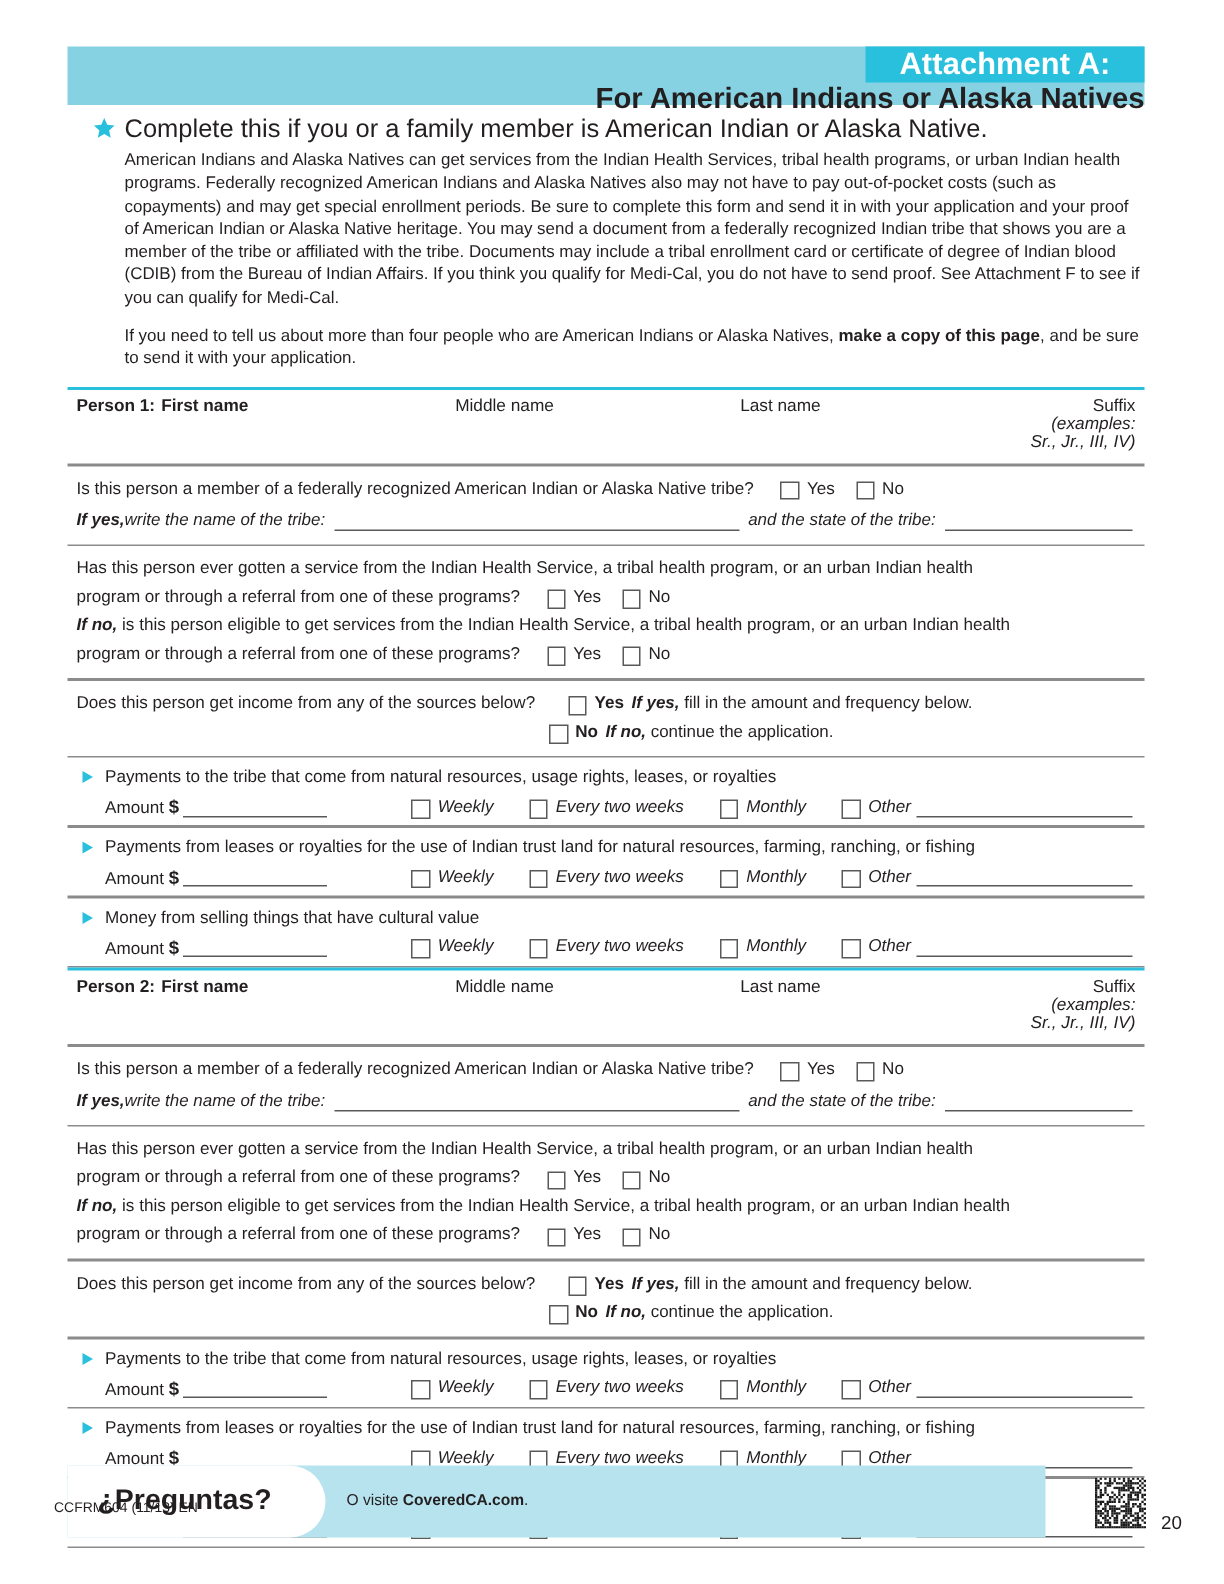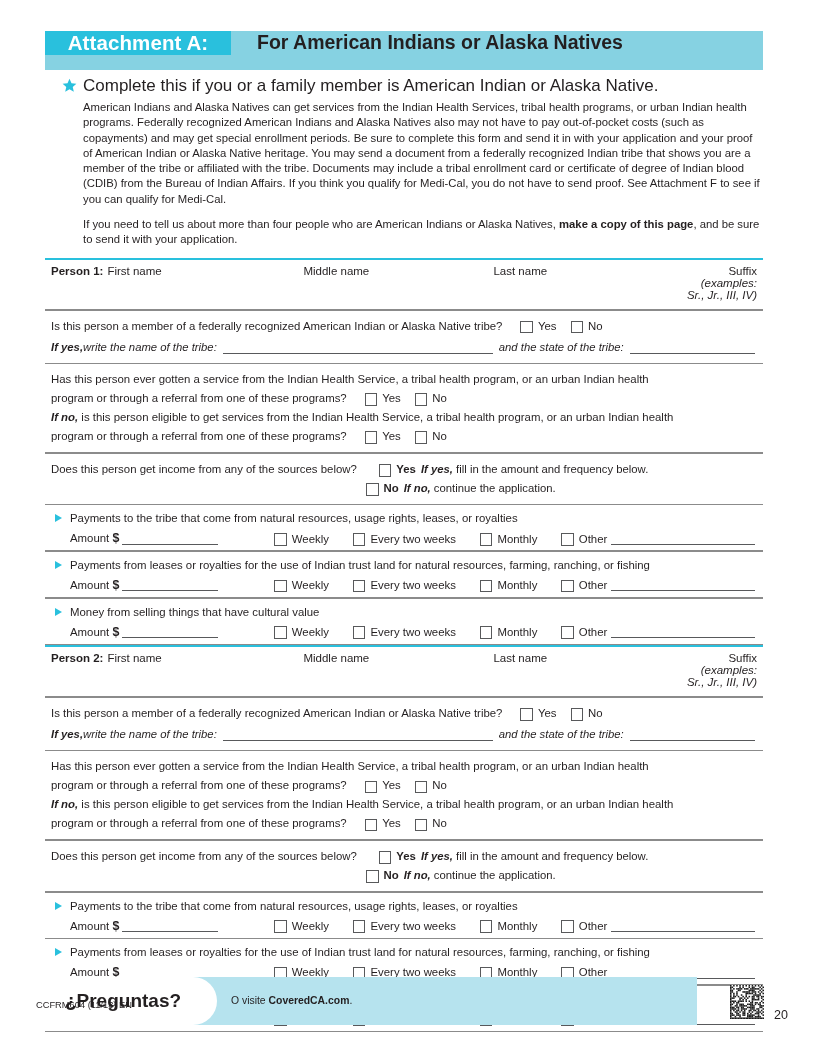--- a/index.html
+++ b/index.html
@@ -26,22 +26,23 @@
   }
 
   
   .banner {
     position: absolute;
     left: 45px;
     top: 31px;
     width: 718px;
     height: 39px;
     display: flex;
-    align-items: flex-start;
+    align-items: flex-end;
     background: #86d2e2;
+    flex-direction: column;
   }
   .banner-left {
     background: #29c0dd;
     width: 186px;
     display: flex;
     align-items: center;
     justify-content: center;
     color: #ffffff;
     font-size: 20.5px;
     font-weight: bold;
@@ -116,21 +117,21 @@
   }
 
   .person-row {
     display: flex;
     align-items: baseline;
     font-size: 11.5px;
     padding: 5px 6px 3px 6px;
     height: 17px;
   }
   .person-label { font-weight: bold; }
-  .f-first { width: 196px; }
+  .f-first { width: 196px; font-weight: bold; }
   .f-mid   { width: 190px; }
   .f-last  { width: 192px; }
   .f-suf   { flex: 1; text-align: right; }
   .f-suf i { font-style: italic; }
   .name-blank { height: 24px; }
 
   .qblock {
     padding: 6px 6px 6px 6px;
     font-size: 11.4px;
     line-height: 19px;
@@ -189,21 +190,21 @@
     font-size: 11.4px;
   }
   .amt-lbl { white-space: nowrap; }
   .amt-lbl .dollar { font-weight: bold; font-size: 12.4px; }
   .amt-fill {
     width: 96px;
     border-bottom: 1px solid #58595b;
     height: 12px;
     margin-left: 3px;
   }
-  .freq { display: inline-flex; align-items: flex-end; white-space: nowrap; }
+  .freq { display: inline-flex; align-items: flex-start; white-space: nowrap; font-style: italic; }
   .freq.f1 { margin-left: 56px; }
   .freq.f2 { margin-left: 24px; }
   .freq.f3 { margin-left: 24px; }
   .freq.f4 { margin-left: 24px; }
   .other-fill {
     flex: 1;
     border-bottom: 1px solid #58595b;
     height: 12px;
     margin-left: 4px;
     margin-right: 2px;

